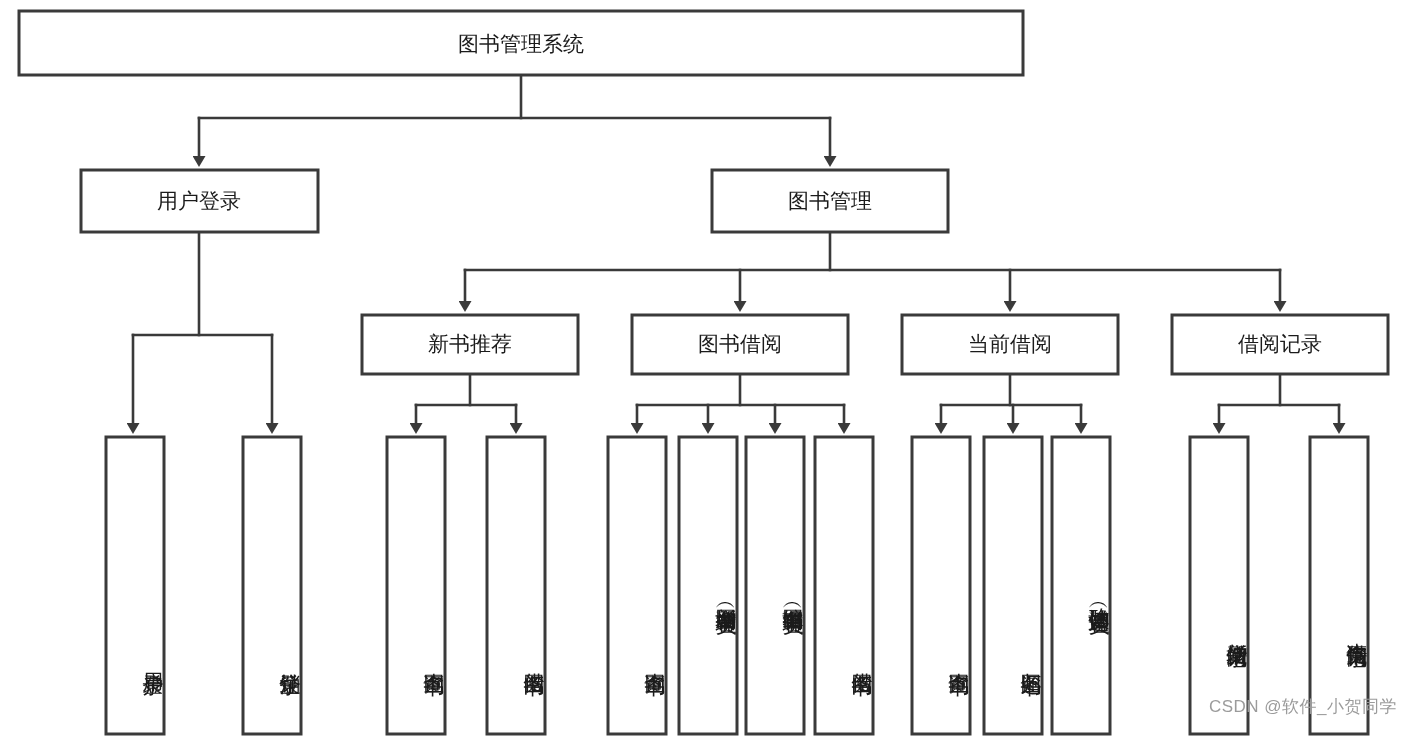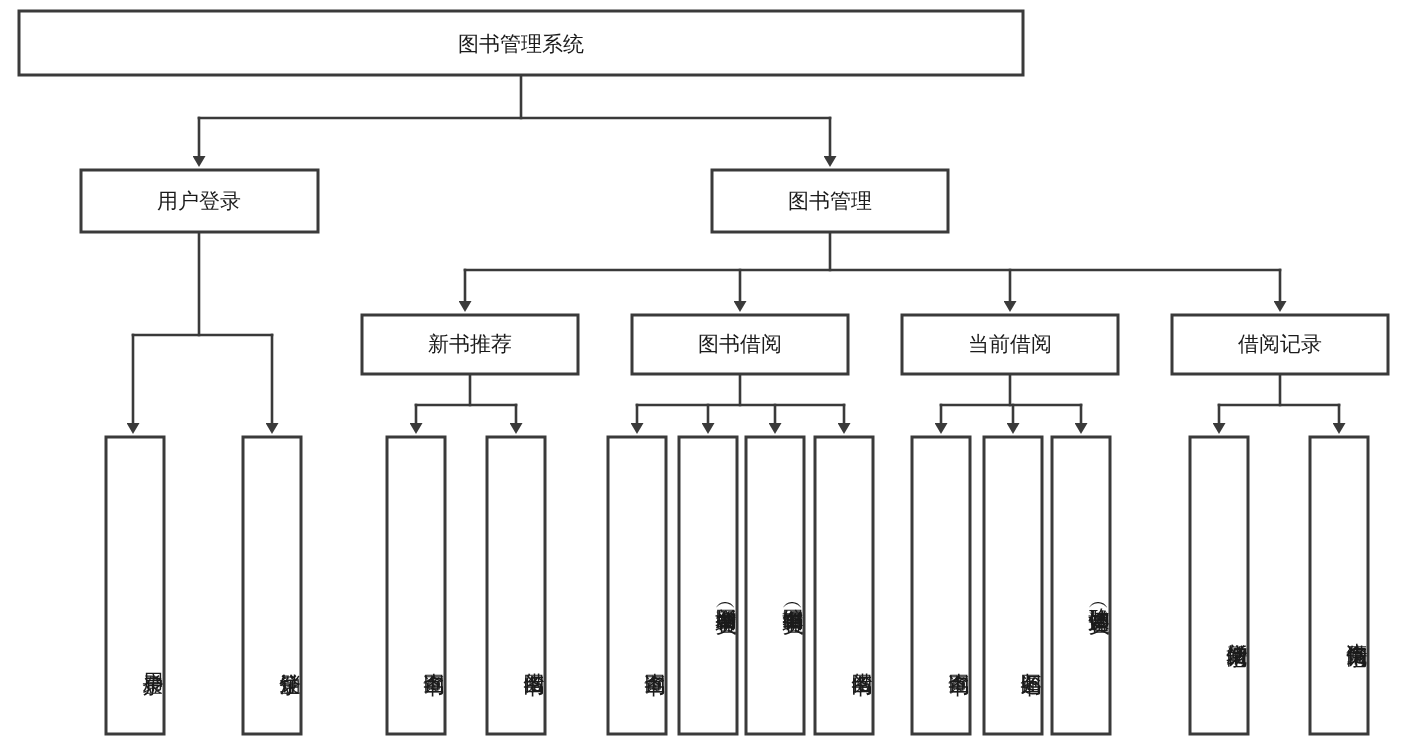--- a/index.html
+++ b/index.html
@@ -194,14 +194,15 @@
   <div class="leaf-label-v" style="left:608px; top:437px; width:58px; height:297px; padding-top:72px;">查询图书</div>
   <div class="leaf-label-v" style="left:679px; top:437px; width:58px; height:297px; padding-top:10px;">新增图书（管理员）</div>
   <div class="leaf-label-v" style="left:746px; top:437px; width:58px; height:297px; padding-top:10px;">编辑图书（管理员）</div>
   <div class="leaf-label-v" style="left:815px; top:437px; width:58px; height:297px; padding-top:72px;">借阅图书</div>
   <div class="leaf-label-v" style="left:912px; top:437px; width:58px; height:297px; padding-top:72px;">查询图书</div>
   <div class="leaf-label-v" style="left:984px; top:437px; width:58px; height:297px; padding-top:72px;">归还图书</div>
   <div class="leaf-label-v" style="left:1052px; top:437px; width:58px; height:297px; padding-top:10px;">确认归还（管理员）</div>
   <div class="leaf-label-v" style="left:1190px; top:437px; width:58px; height:297px; padding-top:43px;">新增借阅记录</div>
   <div class="leaf-label-v" style="left:1310px; top:437px; width:58px; height:297px; padding-top:43px;">查询借阅记录</div>
 
+  <div class="watermark">CSDN @软件_小贺同学</div>
 
 </div>
 
 </body></html>

